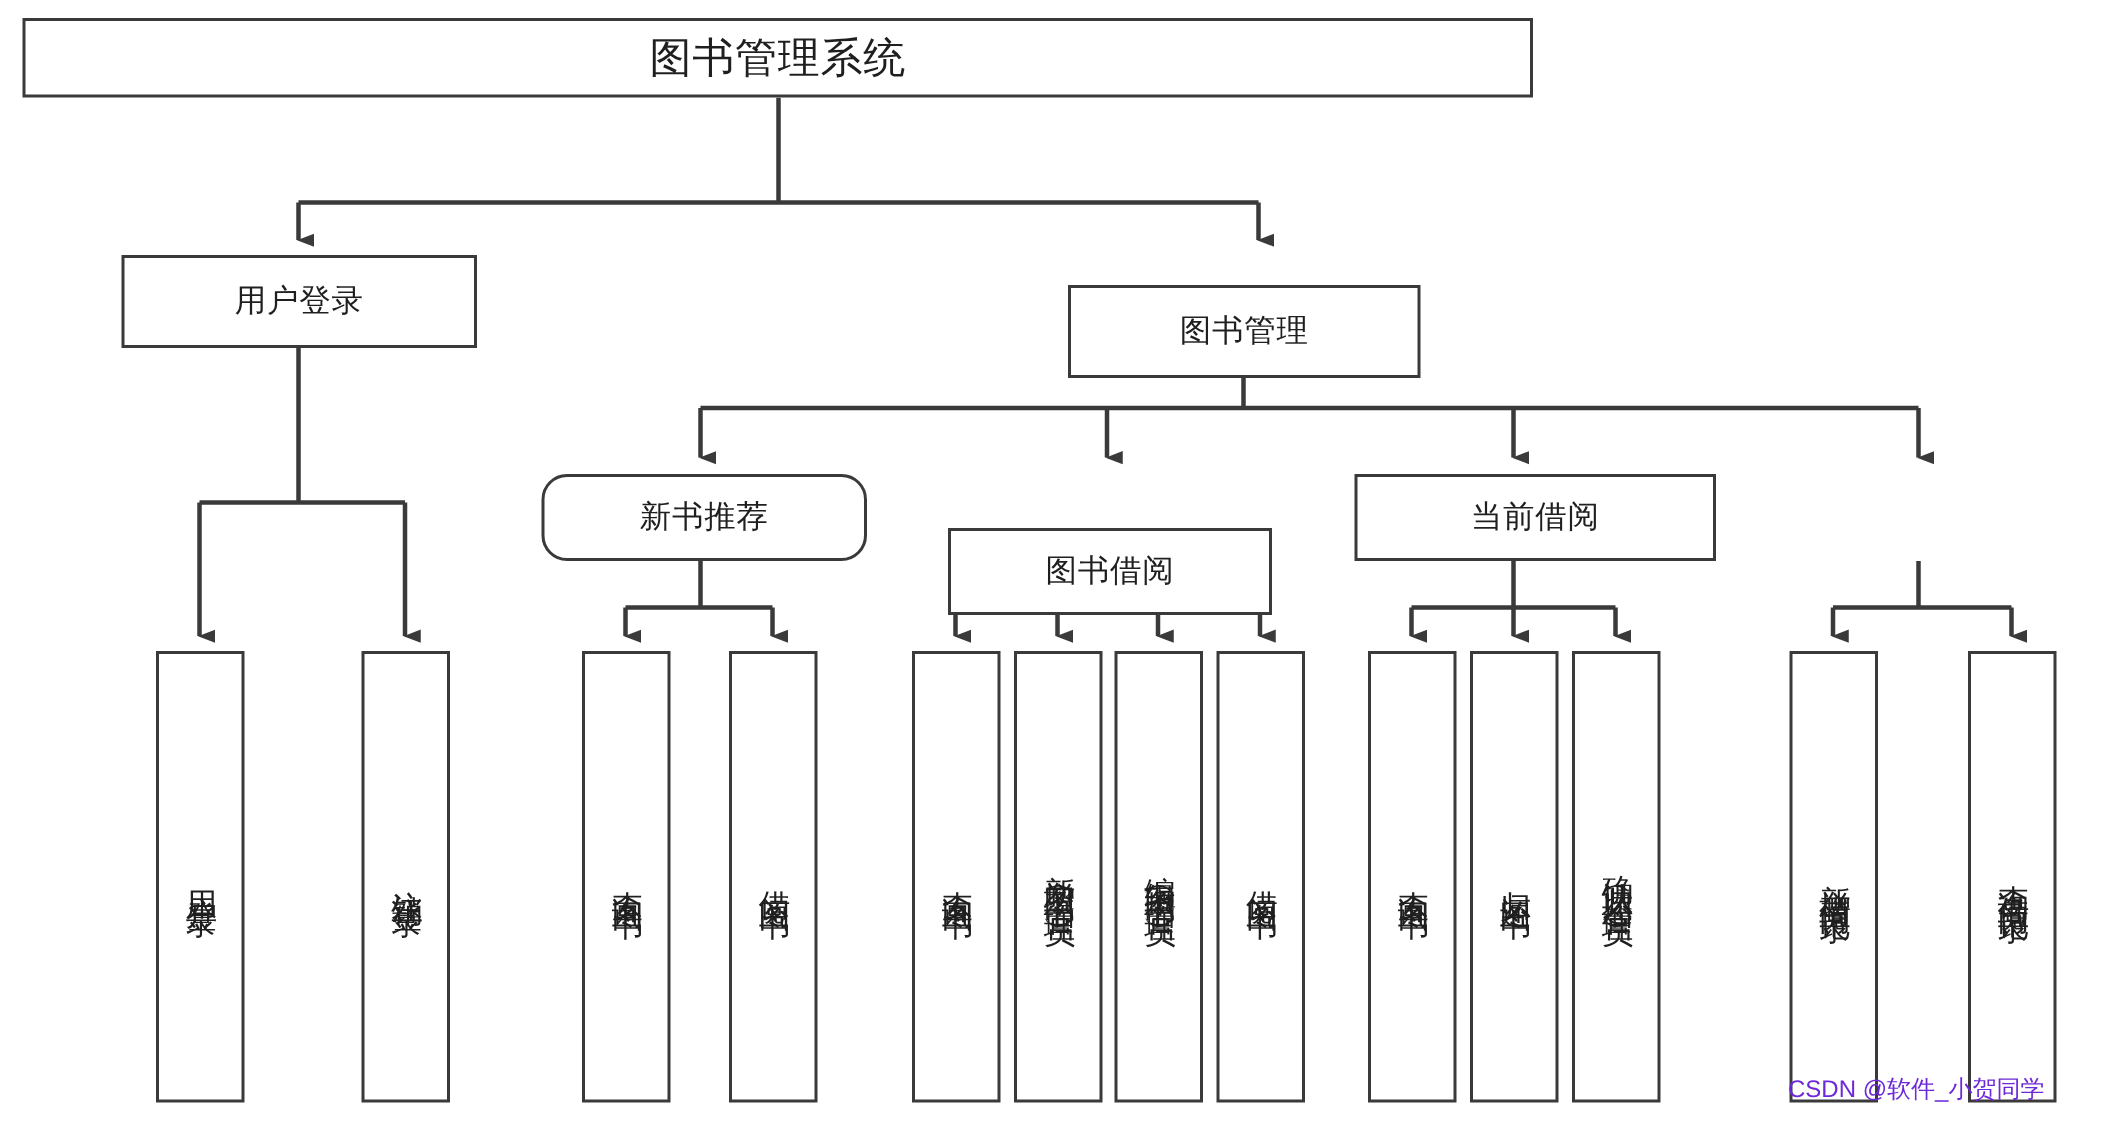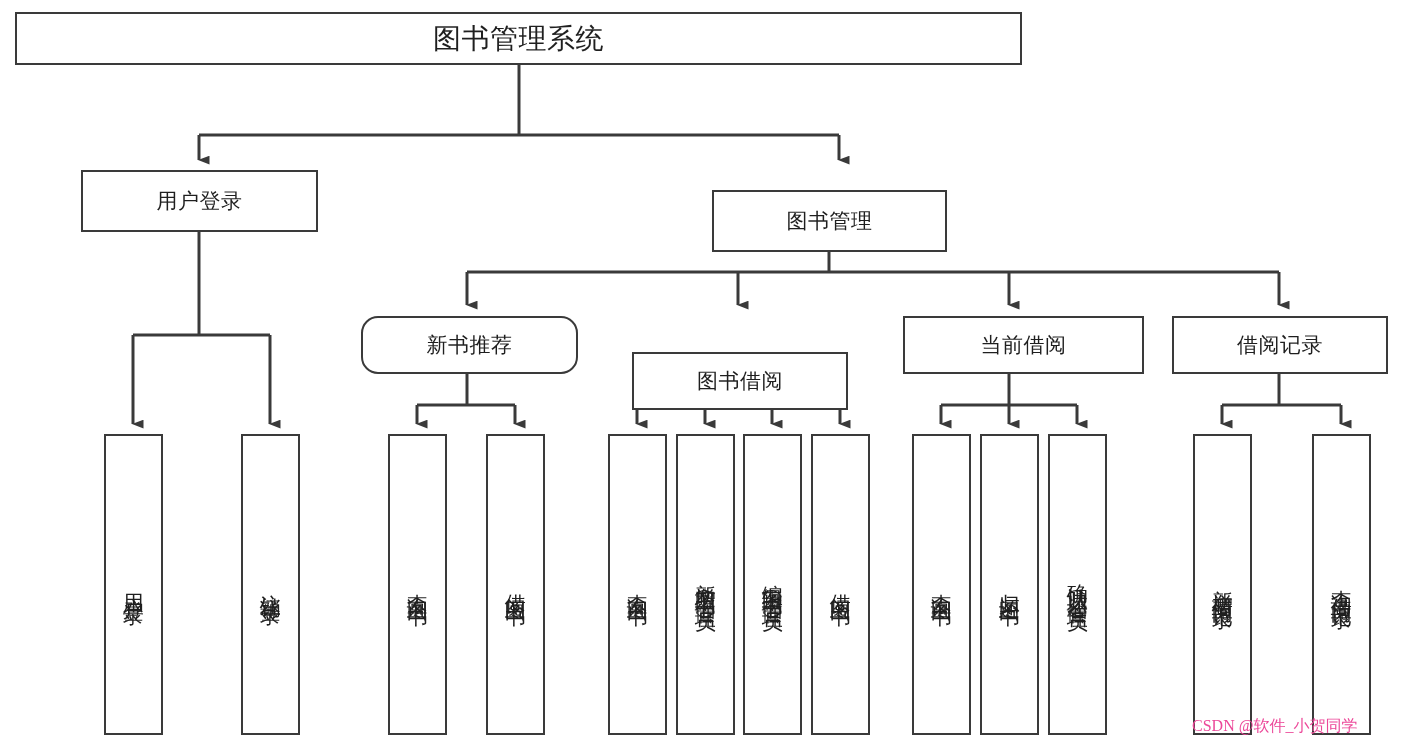--- a/index.html
+++ b/index.html
@@ -46,23 +46,23 @@
   }
   .node-box.vertical .node-label {
     writing-mode: vertical-rl;
     text-orientation: upright;
     letter-spacing: 4px;
     font-size: 21px;
   }
   .node-box.root .node-label { font-size: 28px; }
   .watermark {
     position: absolute;
-    color: #ec4899;
+    color: #6d28d9;
     font-size: 16px;
-    font-family: Liberation Serif, serif;
+    font-family: Liberation Sans, sans-serif;
     white-space: nowrap;
     user-select: none;
   }
 </style>
 </head>
 <body>
 
 <div id="diagram-root">
 
   <svg id="diagram-svg" viewBox="0 0 1405 747">
@@ -131,23 +131,20 @@
 
   <div class="node-box" style="left:361px; top:316px; width:217px; height:58px;border-radius:17px;">
     <span class="node-label">新书推荐</span>
   </div>
   <div class="node-box" style="left:632px; top:316px; width:216px; height:58px;margin-top:36px;">
     <span class="node-label">图书借阅</span>
   </div>
   <div class="node-box" style="left:903px; top:316px; width:241px; height:58px;justify-content:center;">
     <span class="node-label">当前借阅</span>
   </div>
-  <div class="node-box" style="left:1172px; top:316px; width:216px; height:58px;">
-    <span class="node-label">借阅记录</span>
-  </div>
 
   <div class="node-box vertical" style="left:104px; top:434px; width:59px; height:301px;">
     <span class="node-label">用户登录</span>
   </div>
   <div class="node-box vertical" style="left:241px; top:434px; width:59px; height:301px;">
     <span class="node-label">注销登录</span>
   </div>
 
   <div class="node-box vertical" style="left:388px; top:434px; width:59px; height:301px;">
     <span class="node-label">查询图书</span>

